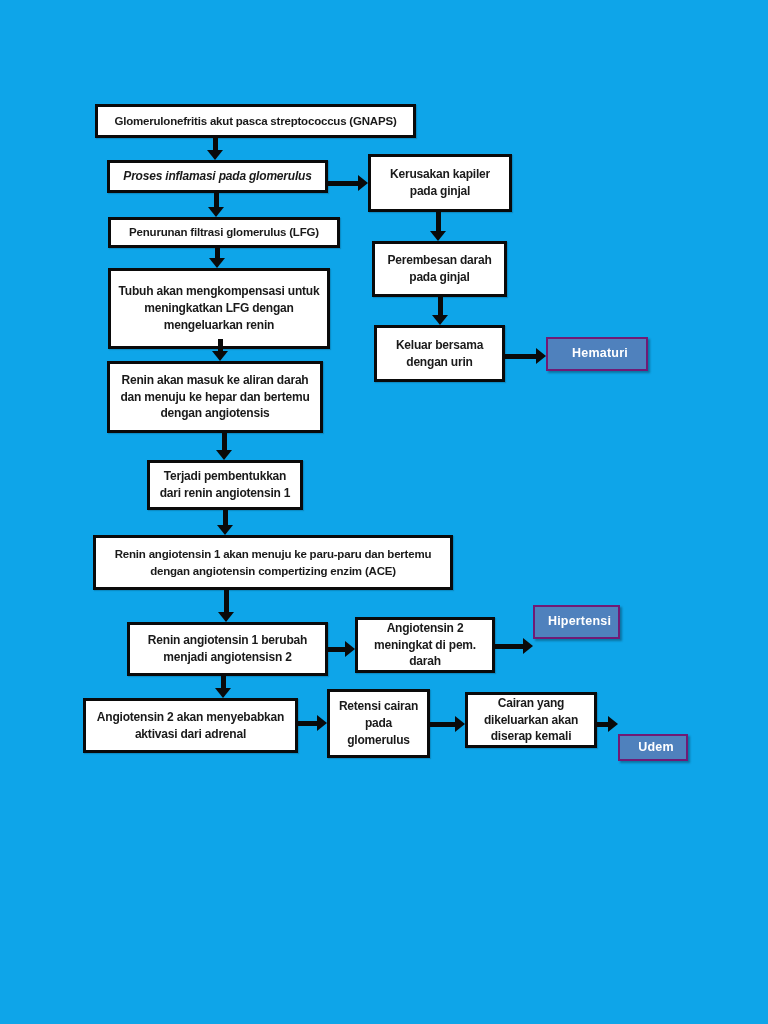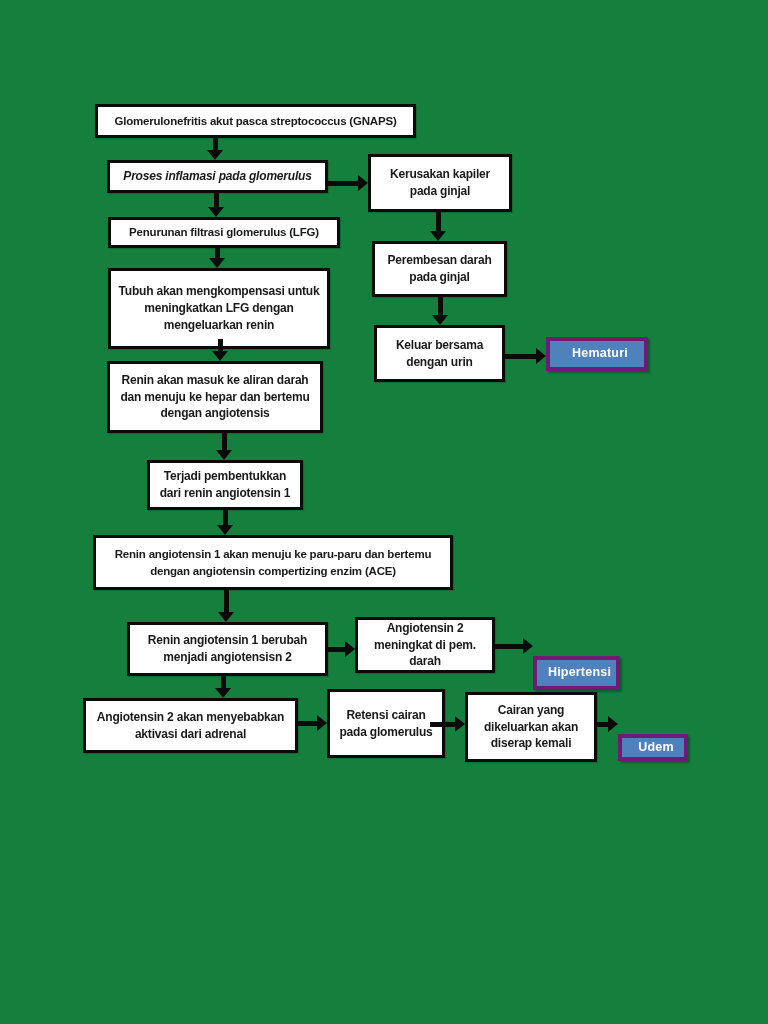--- a/index.html
+++ b/index.html
@@ -4,21 +4,21 @@
 <style>
   html, body {
     margin: 0;
     padding: 0;
     background: #ffffff;
   }
   #page {
     position: relative;
     width: 768px;
     height: 1024px;
-    background: #15803d;
+    background: #0ea5e9;
     overflow: hidden;
     font-family: "Liberation Sans", sans-serif;
   }
   .node {
     position: absolute;
     box-sizing: border-box;
     display: flex;
     align-items: center;
     justify-content: center;
     text-align: center;
@@ -29,21 +29,21 @@
   .node.process {
     background: #ffffff;
     border: 3px solid #0a0a0a;
     color: #1a1a1a;
     font-size: 12px;
     padding: 1px 6px;
     box-shadow: 1px 1px 1px rgba(0,0,0,0.15);
   }
   .node.outcome {
     background: #4f81bd;
-    border: 4px solid #701a75;
+    border: 2px solid #701a75;
     color: #ffffff;
     font-size: 12.5px;
     letter-spacing: 0.2px;
     box-shadow: 1.5px 1.5px 2px rgba(0,0,0,0.3);
     padding-left: 6px;
   }
   .arrow {
     position: absolute;
   }
   .arrow .shaft {
@@ -117,30 +117,30 @@
       </div>
       <div class="node process" style="left: 93px; top: 535px; width: 360px; height: 55px; font-size: 11.5px;">
         <span>Renin angiotensin 1 akan menuju ke paru-paru dan bertemu dengan angiotensin compertizing enzim (ACE)</span>
       </div>
       <div class="node process" style="left: 127px; top: 622px; width: 201px; height: 54px;">
         <span>Renin angiotensin 1 berubah menjadi angiotensisn 2</span>
       </div>
       <div class="node process" style="left: 355px; top: 617px; width: 140px; height: 56px;">
         <span>Angiotensin 2 meningkat di pem. darah</span>
       </div>
-      <div class="node outcome" style="left: 533px; top: 656px; width: 87px; height: 34px;">
+      <div class="node outcome" style="left: 533px; top: 605px; width: 87px; height: 34px;">
         <span>Hipertensi</span>
       </div>
       <div class="node process" style="left: 83px; top: 698px; width: 215px; height: 55px;">
         <span>Angiotensin 2 akan menyebabkan aktivasi dari adrenal</span>
       </div>
-      <div class="node process" style="left: 327px; top: 689px; width: 118px; height: 69px;">
+      <div class="node process" style="left: 327px; top: 689px; width: 103px; height: 69px;">
         <span>Retensi cairan pada glomerulus</span>
       </div>
-      <div class="node process" style="left: 465px; top: 692px; width: 132px; height: 70px;">
+      <div class="node process" style="left: 465px; top: 692px; width: 132px; height: 56px;">
         <span>Cairan yang dikeluarkan akan diserap kemali</span>
       </div>
       <div class="node outcome" style="left: 618px; top: 713px; width: 70px; height: 27px; margin-top: 21px;">
         <span>Udem</span>
       </div>
       <div class="arrow v" style="left: 207px; top: 138px; width: 16px; height: 22px;">
         <div class="shaft" style="height: 13px;"></div>
         <div class="head"></div>
       </div>
       <div class="arrow h" style="left: 328px; top: 175px; width: 40px; height: 16px;">

